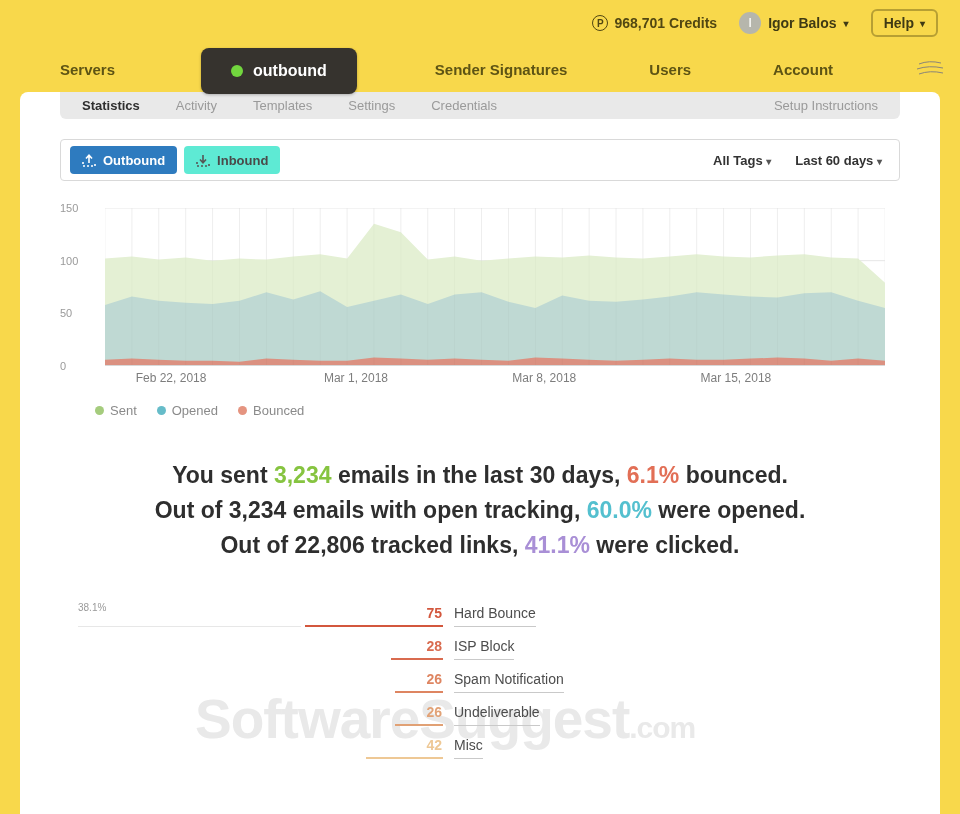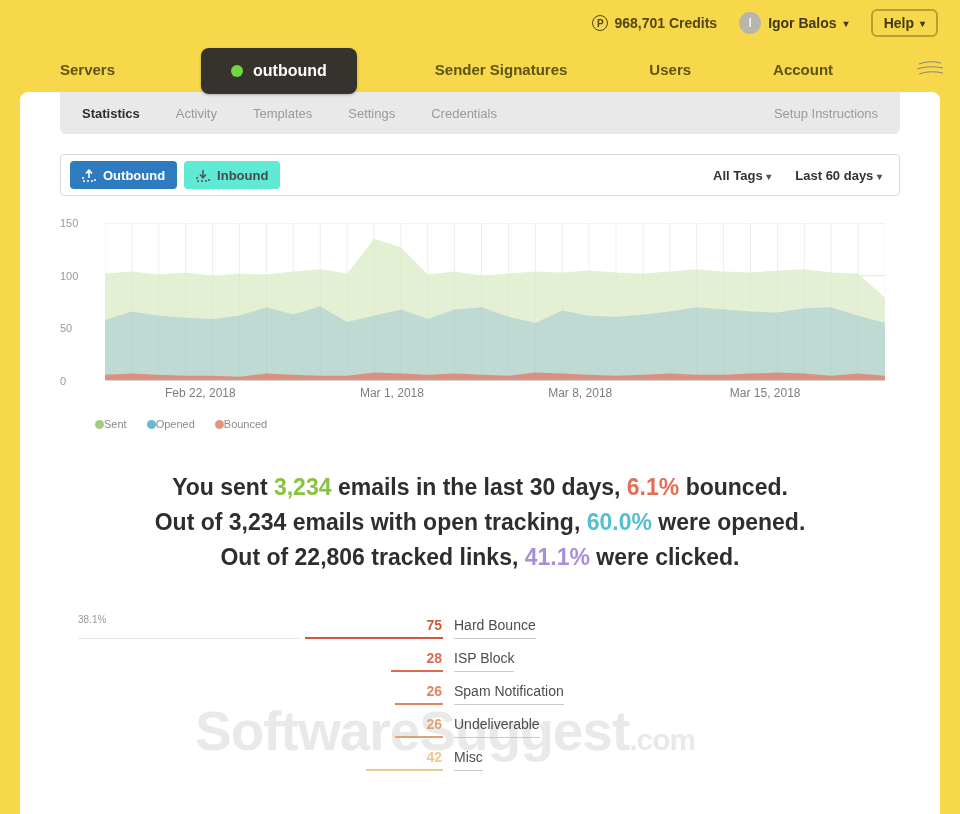--- a/index.html
+++ b/index.html
@@ -24,21 +24,21 @@
   .server-tab { background:#36332e; border-radius:8px; height:46px; padding:0 30px; margin:-4px 40px 0 4px;
                 display:flex; align-items:center; gap:10px; color:#fff; font-weight:bold; font-size:16px;
                 box-shadow:0 1px 3px rgba(0,0,0,0.25); cursor:pointer; position:relative; top:4px; }
   .green-dot { width:12px; height:12px; border-radius:50%; background:#72d63e; }
   .logo { margin-left:auto; display:flex; align-items:center; gap:2px; cursor:pointer; }
   .logo-text { font-family:"DejaVu Serif", serif; font-weight:bold; font-size:27px; color:#262420; letter-spacing:0.5px; }
 
   
   .card { position:absolute; left:20px; right:20px; top:92px; bottom:0; background:#ffffff; border-radius:8px 8px 0 0; z-index:1; }
 
-  .subnav { margin:0 40px; height:42px; background:#e9e9e9; border-radius:0 0 6px 6px; display:flex; align-items:center;
+  .subnav { margin:0 40px; height:27px; background:#e9e9e9; border-radius:0 0 6px 6px; display:flex; align-items:center;
             padding:0 22px; gap:36px; }
   .subnav-item { font-size:13px; color:#9a9a9a; cursor:pointer; white-space:nowrap; }
   .subnav-item.active { color:#2e2e2e; font-weight:bold; }
   .subnav-right { margin-left:auto; }
 
   .content { padding:20px 40px 0 40px; position:relative; }
 
   
   .toolbar { border:1px solid #d9d9d9; border-radius:4px; height:42px; display:flex; align-items:center; padding:0 9px; }
   .tog-btn { height:28px; border-radius:4px; display:flex; align-items:center; gap:7px; padding:0 12px;
@@ -47,23 +47,23 @@
   .tog-btn.inactive { background:#5eead4; color:#4a4a4a; margin-left:7px; }
   .tb-dd { font-size:13px; font-weight:bold; color:#333; cursor:pointer; white-space:nowrap; }
   .tb-dd .caret { color:#555; }
   .tb-right { margin-left:auto; display:flex; gap:24px; padding-right:8px; }
 
   
   .chart-wrap { position:relative; padding-left:45px; margin-top:27px; }
   .ylabel { position:absolute; left:0; width:34px; text-align:left; font-size:11px; color:#9a9a9a; }
   .plot { width:780px; height:158px; display:block; }
   .xlabels { position:relative; height:18px; margin-top:5px; }
-  .xlabel { position:absolute; width:100px; text-align:right; font-size:12px; color:#7d7d7d; top:0; }
+  .xlabel { position:absolute; width:100px; text-align:left; font-size:12px; color:#7d7d7d; top:0; }
   .legend { display:flex; gap:20px; margin:14px 0 0 35px; }
-  .legend-item { display:flex; align-items:center; font-size:11px; color:#8a8a8a; }
+  .legend-item { display:flex; align-items:center; gap:6px; font-size:13px; color:#8a8a8a; }
   .legend-dot { width:9px; height:9px; border-radius:50%; }
 
   
   .summary { margin-top:40px; text-align:center; }
   .summary-line { font-size:23px; font-weight:bold; color:#2e2e2e; line-height:35px; }
 
   
   .bounce-section { margin-top:38px; position:relative; }
   .brow { display:flex; align-items:flex-end; margin-bottom:7px; position:relative; z-index:1; }
   .bar-area { width:383px; height:26px; position:relative; flex:none; }

